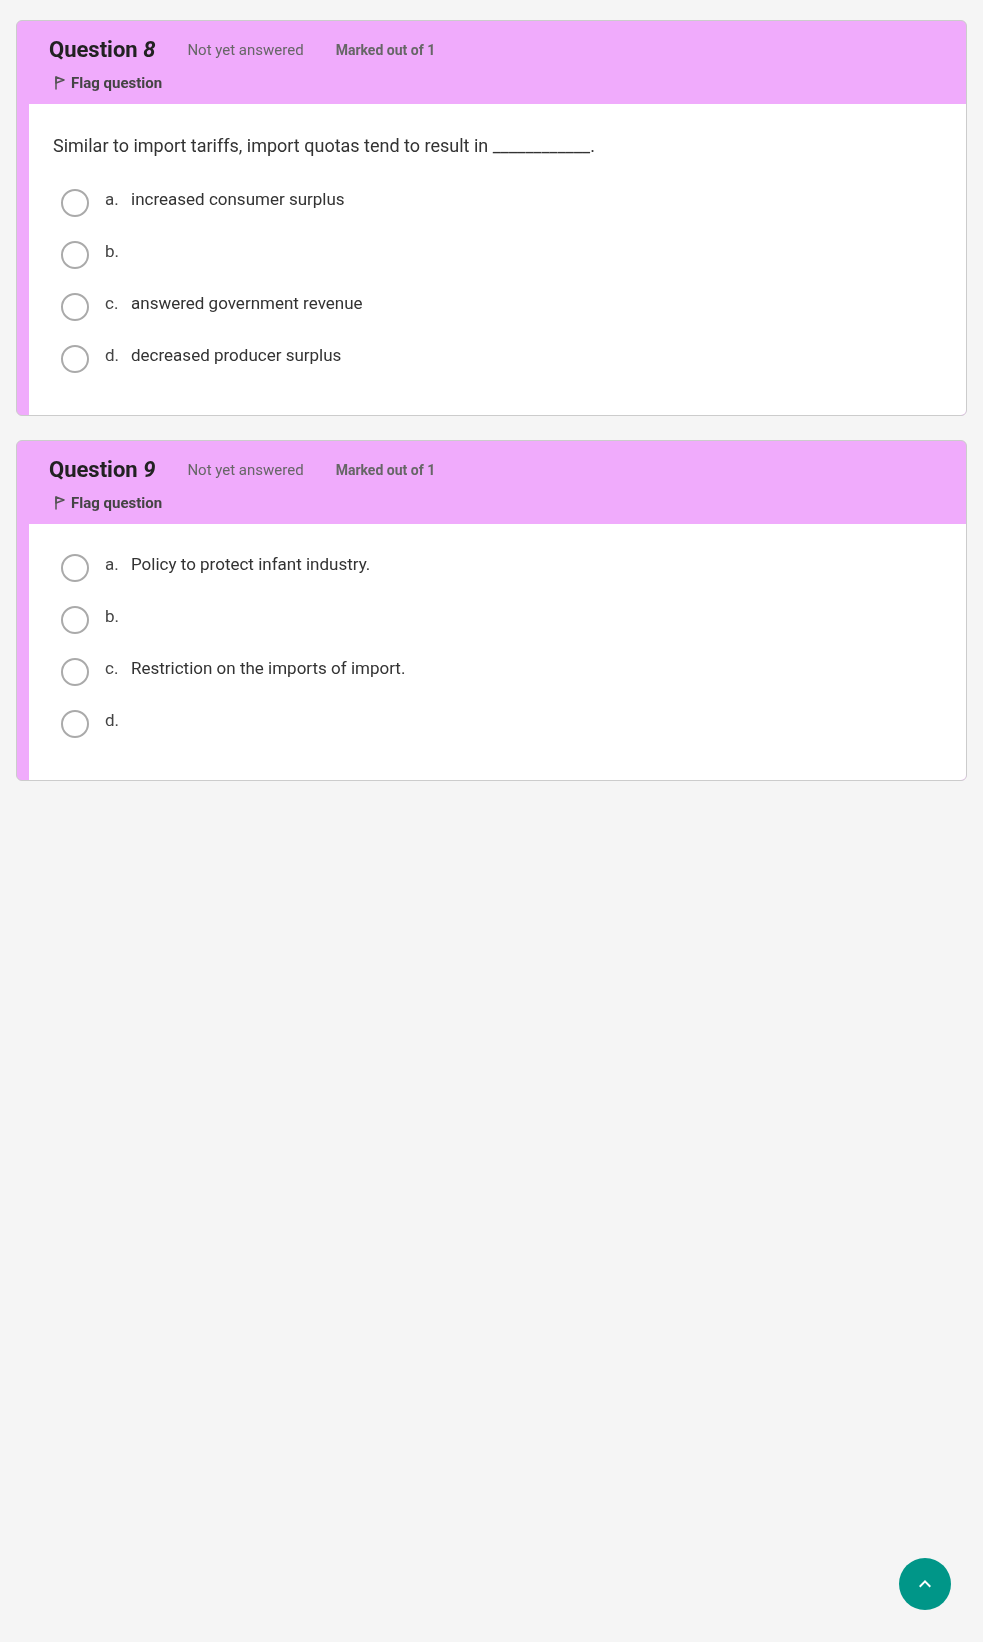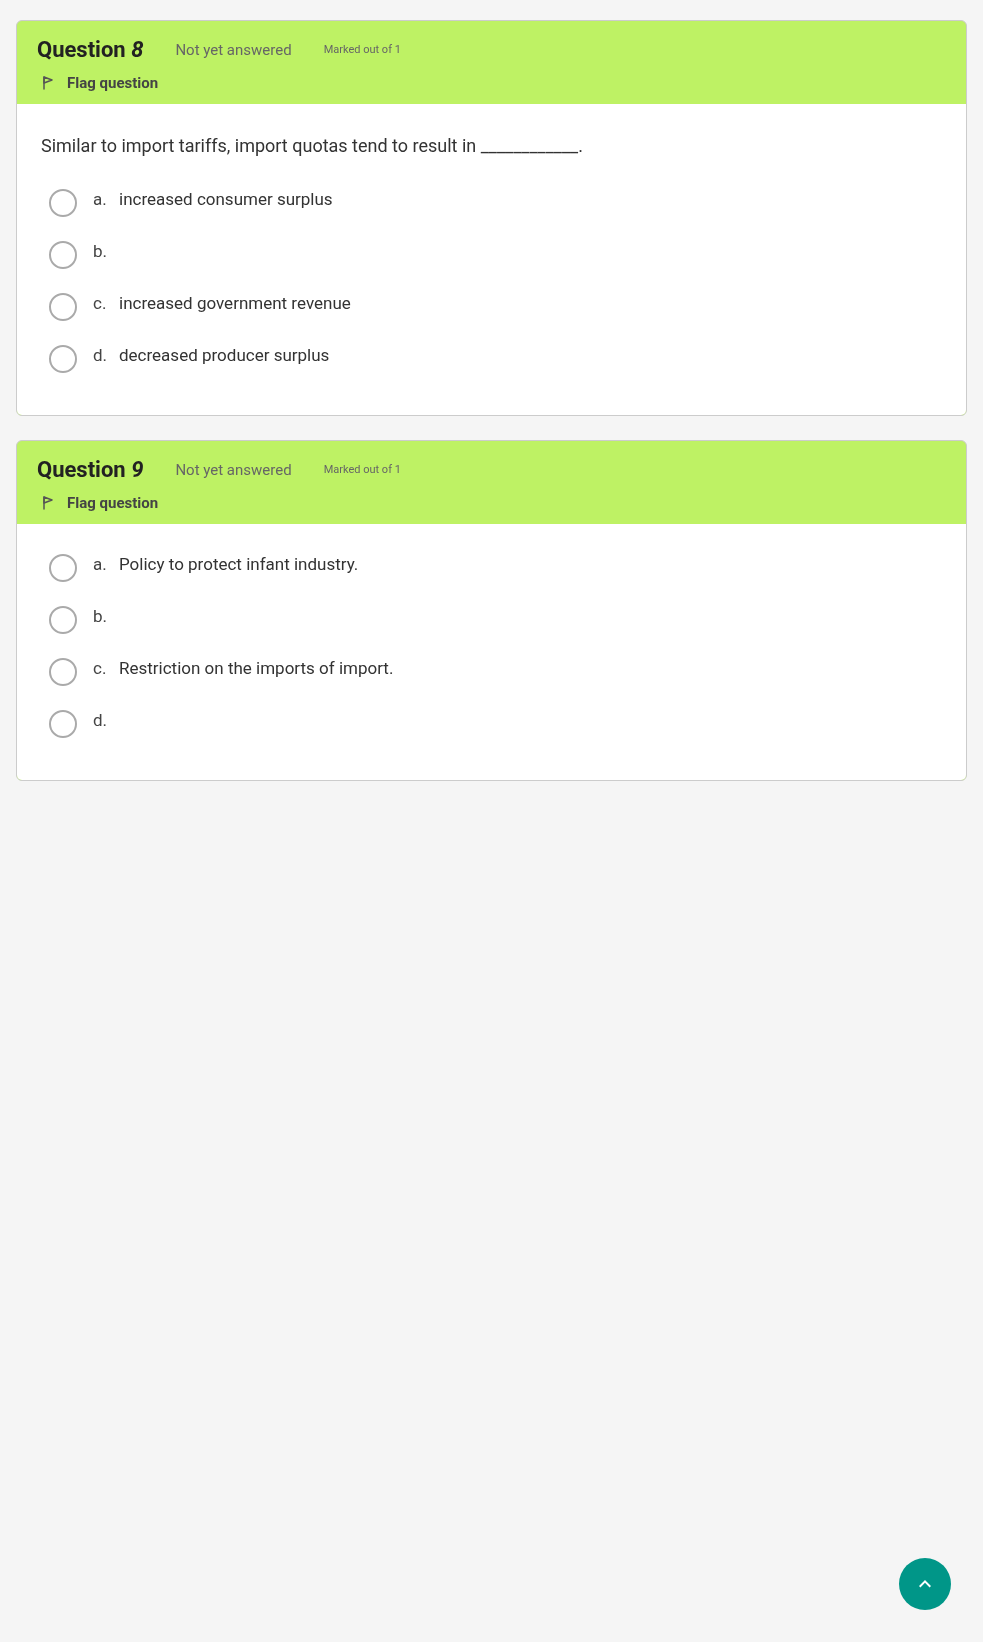--- a/index.html
+++ b/index.html
@@ -12,25 +12,26 @@
       background-color: #f5f5f5;
       font-family: -apple-system, BlinkMacSystemFont, 'Segoe UI', Roboto, Arial, sans-serif;
       font-size: 17px;
       color: #333;
       width: 983px;
       min-height: 1642px;
       padding: 20px 16px;
     }
 
     .question-card {
-      background-color: #bef264;
+      background-color: #f0abfc;
       border: 1px solid #ccc;
       border-radius: 6px;
       margin-bottom: 24px;
       overflow: hidden;
+      padding-left: 12px;
     }
 
     .question-header {
       padding: 16px 20px 12px 20px;
     }
 
     .question-title-row {
       display: flex;
       align-items: center;
       gap: 32px;
@@ -46,28 +47,28 @@
     .question-title span {
       font-style: italic;
     }
 
     .question-status {
       font-size: 15px;
       color: #666;
     }
 
     .question-marked {
-      font-size: 11px;
+      font-size: 14px;
       color: #666;
+      font-weight: bold;
     }
 
     .flag-question-row {
       display: flex;
       align-items: flex-end;
-      gap: 8px;
       padding-left: 4px;
     }
 
     .flag-icon {
       width: 18px;
       height: 18px;
       display: inline-flex;
       align-items: center;
       justify-content: center;
       color: #555;
@@ -198,21 +199,21 @@
           <li class="option-item">
             <input type="radio" class="option-radio" name="question-q8" style="">
             <div class="option-text-wrap">
               <span class="option-letter">b.</span>
             </div>
           </li>
           <li class="option-item">
             <input type="radio" class="option-radio" name="question-q8" style="">
             <div class="option-text-wrap">
               <span class="option-letter">c.</span>
-              <span class="option-text">increased government revenue</span>
+              <span class="option-text">answered government revenue</span>
             </div>
           </li>
           <li class="option-item">
             <input type="radio" class="option-radio" name="question-q8" style="">
             <div class="option-text-wrap">
               <span class="option-letter">d.</span>
               <span class="option-text">decreased producer surplus</span>
             </div>
           </li>
         </ul>

